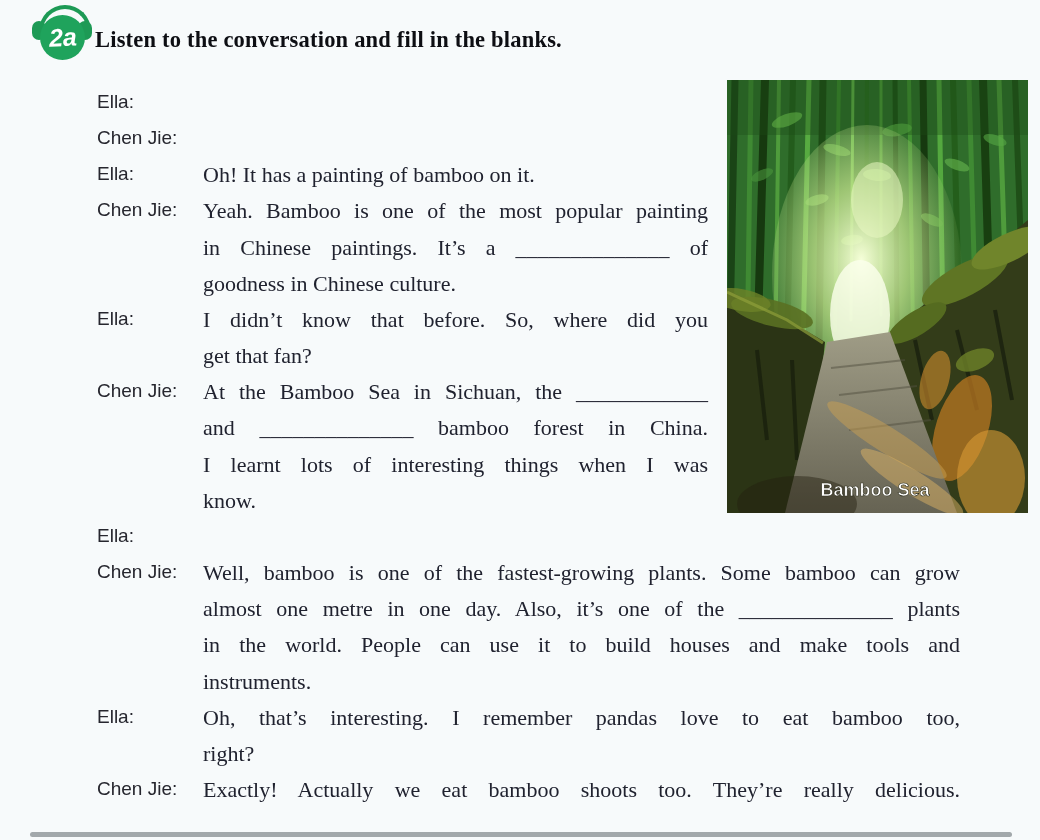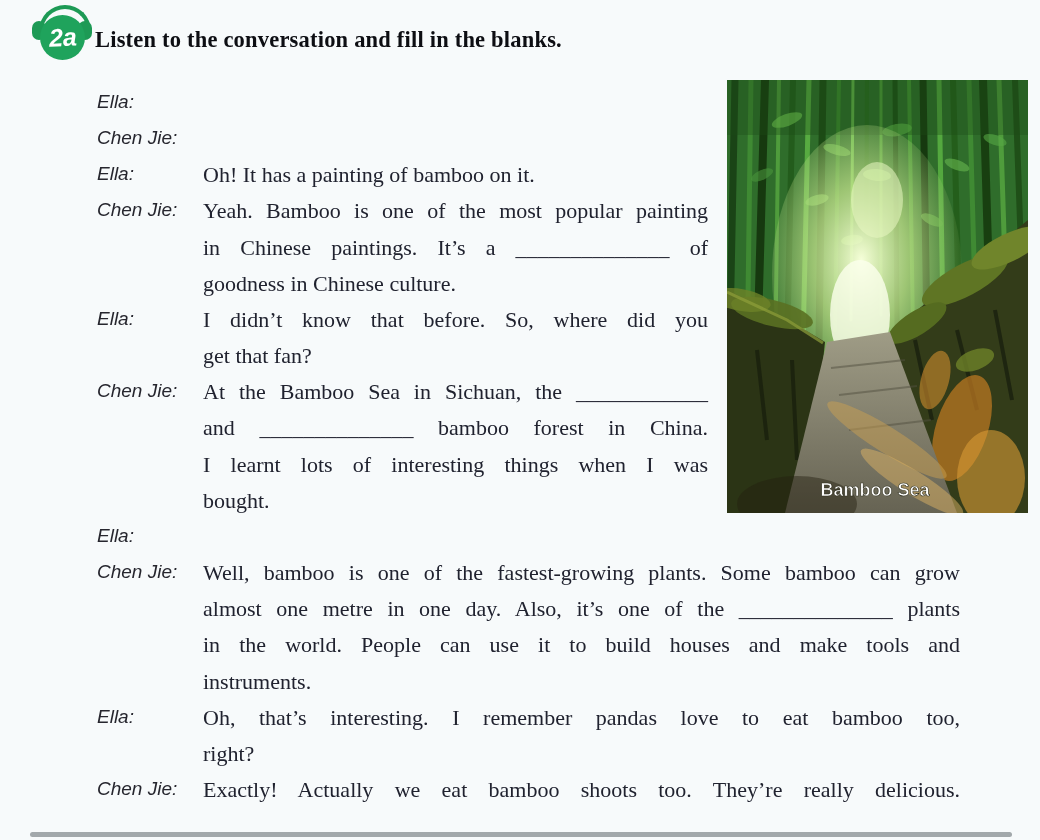--- a/index.html
+++ b/index.html
@@ -21,21 +21,21 @@
   .badge .circle{position:absolute;left:10px;top:11px;width:45px;height:45px;border-radius:50%;
     background:#1fa35c;display:flex;align-items:center;justify-content:center;}
   .badge .circle span{color:#ffffff;font-family:"Liberation Sans", sans-serif;
     font-weight:bold;font-style:italic;font-size:25px;transform:rotate(-3deg);}
   .title{position:absolute;left:95px;top:27px;font-size:22.5px;font-weight:bold;
     color:#0d0e13;letter-spacing:0.2px;white-space:nowrap;}
 
   
   .ln{position:absolute;left:0;width:1040px;height:34px;}
   .sp{position:absolute;left:97px;top:4px;font-family:"Liberation Sans", sans-serif;
-    font-size:19px;color:#26262e;white-space:nowrap;font-style:italic;}
+    font-size:19px;color:#26262e;white-space:nowrap;}
   .tx{position:absolute;left:203px;top:0;font-size:22px;line-height:31px;white-space:nowrap;}
   .tx.narrow{width:505px;}
   .tx.wide{width:757px;}
   .tx.fill{white-space:normal;text-align:justify;text-align-last:justify;}
 
   
   .photo{position:absolute;left:727px;top:80px;width:301px;height:433px;}
   .photo svg{display:block;}
 
   
@@ -94,21 +94,21 @@
   <div class="ln" style="top:412px">
       <span class="sp"></span>
       <div class="tx narrow fill">and ______________ bamboo forest in China.</div>
     </div>
   <div class="ln" style="top:449px">
       <span class="sp"></span>
       <div class="tx narrow fill">I learnt lots of interesting things when I was</div>
     </div>
   <div class="ln" style="top:485px">
       <span class="sp"></span>
-      <div class="tx narrow">bought.</div>
+      <div class="tx narrow">know.</div>
     </div>
   <div class="ln" style="top:521px">
       <span class="sp">Ella:</span>
     </div>
   <div class="ln" style="top:557px">
       <span class="sp">Chen Jie:</span>
       <div class="tx wide fill">Well, bamboo is one of the fastest-growing plants. Some bamboo can grow</div>
     </div>
   <div class="ln" style="top:593px">
       <span class="sp"></span>

